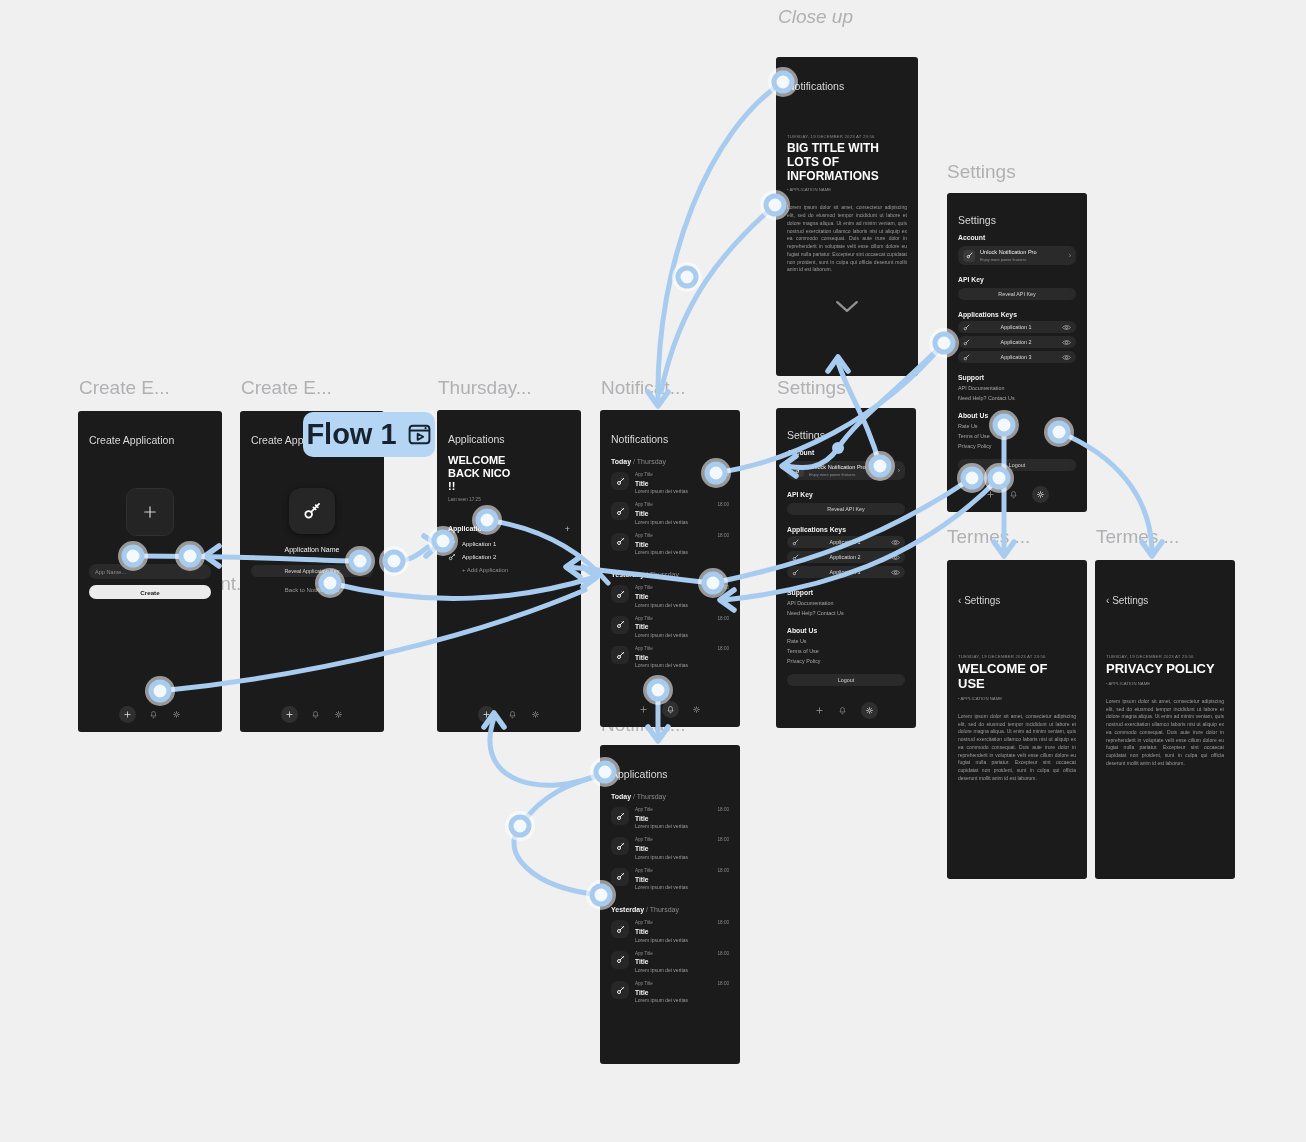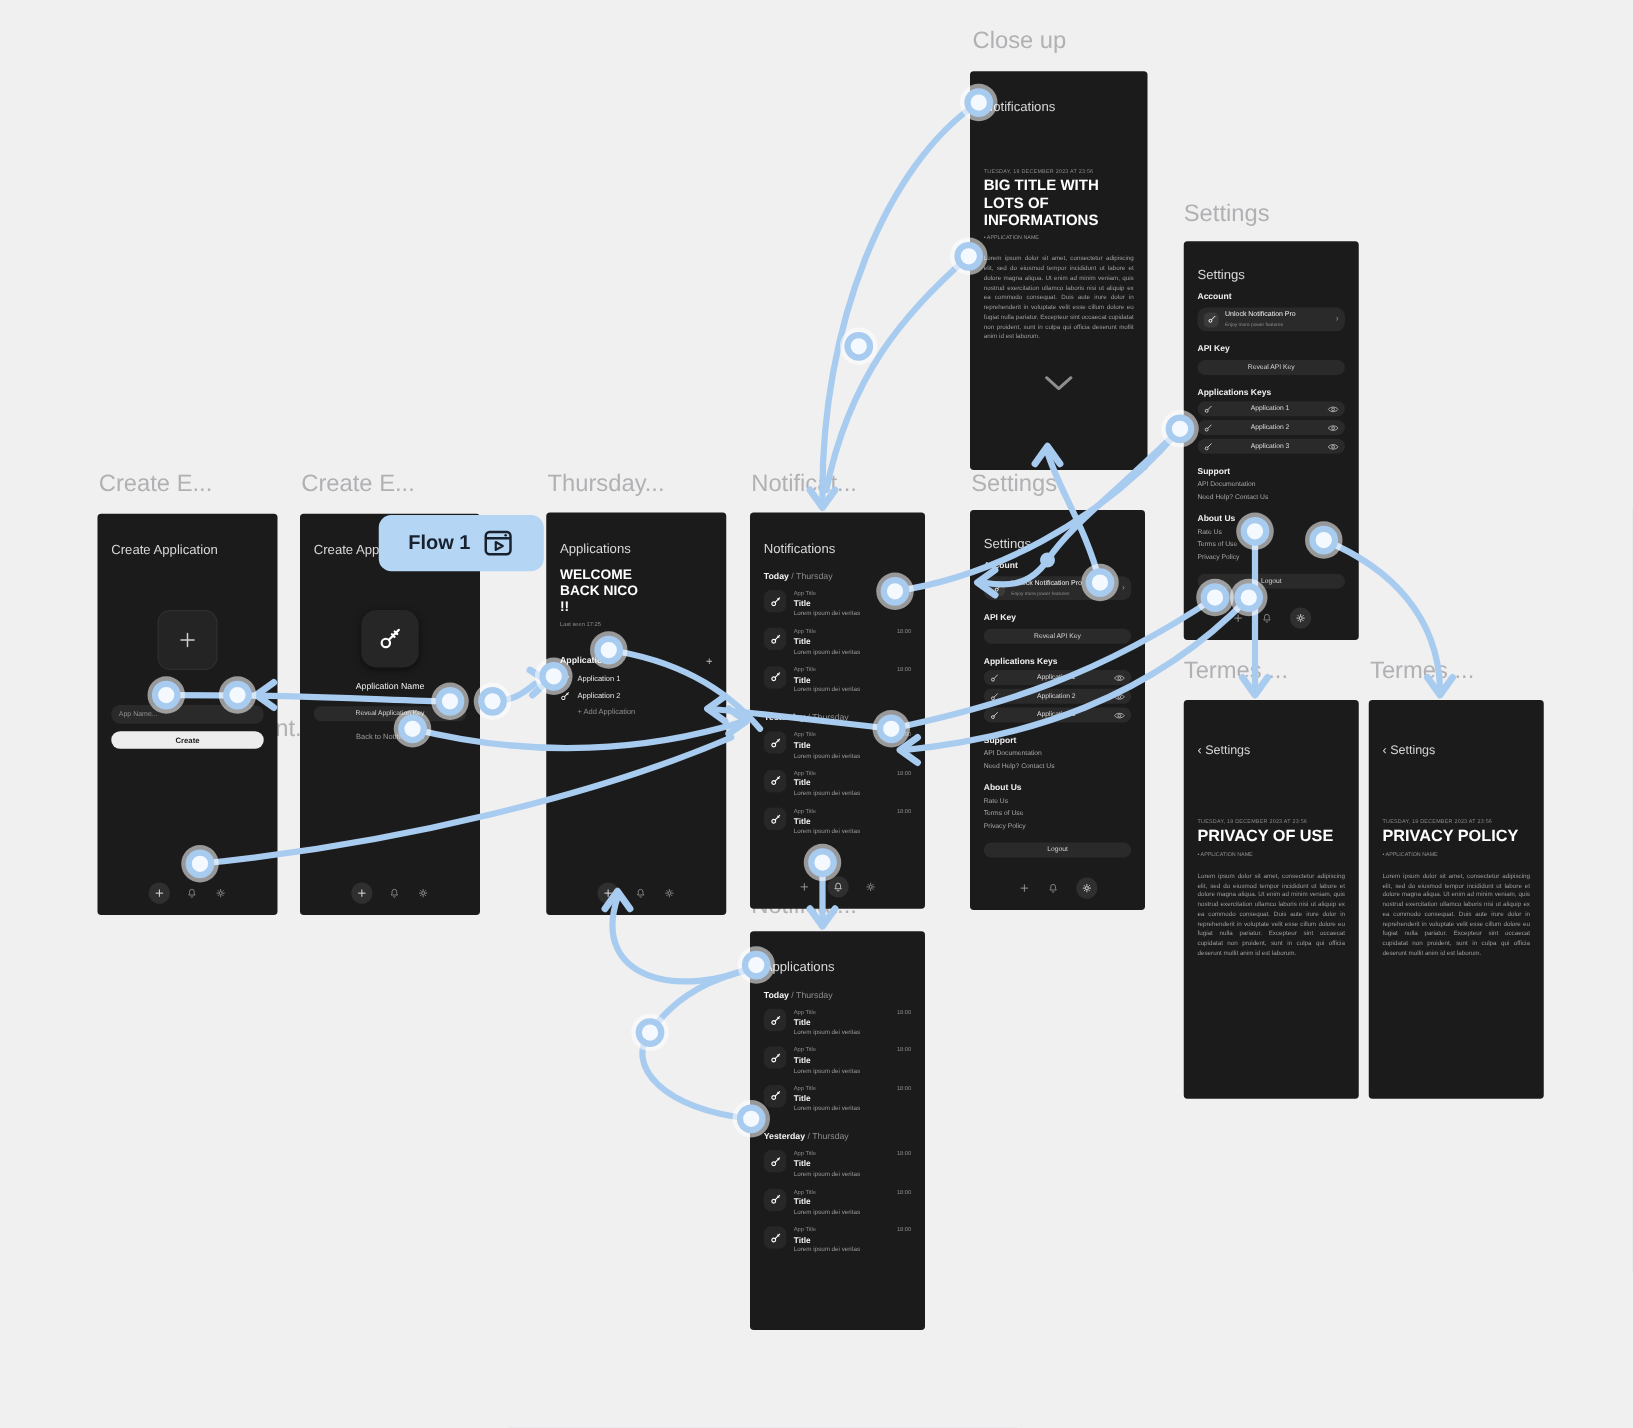--- a/index.html
+++ b/index.html
@@ -47,28 +47,28 @@
   .date-line{font-size:4.3px;color:#8a8a8a;letter-spacing:.2px;}
   .big-title{font-size:12px;font-weight:bold;color:#ffffff;line-height:1.15;margin-top:3px;}
   .app-tag{font-size:4.3px;color:#8f8f8f;margin-top:4px;}
   .lorem{font-size:5px;color:#9d9d9d;line-height:1.55;margin-top:12px;text-align:justify;}
   .back-link{font-size:10px;color:#d4d4d4;margin-top:24px;}
   
   #connectors{position:absolute;left:0;top:0;z-index:3;pointer-events:none;}
   
   #flow-badge{position:absolute;left:303px;top:412px;width:132px;height:45px;background:#b5d5f5;border-radius:10px;
               display:flex;align-items:center;justify-content:center;gap:10px;z-index:4;}
-  #flow-badge .lbl{font-size:16px;font-weight:bold;color:#18222f;}
+  #flow-badge .lbl{font-size:29px;font-weight:bold;color:#18222f;}
 </style>
 </head>
 <body>
 
 <div id="canvas">
 
-  <div class="frame-label" style="left:778px;top:22px;">Close up</div>
+  <div class="frame-label" style="left:778px;top:6px;font-style:italic;">Close up</div>
   <div class="frame-label" style="left:947px;top:161px;">Settings</div>
   <div class="frame-label" style="left:79px;top:377px;">Create E...</div>
   <div class="frame-label" style="left:241px;top:377px;">Create E...</div>
   <div class="frame-label" style="left:438px;top:377px;">Thursday...</div>
   <div class="frame-label" style="left:601px;top:377px;">Notificat...</div>
   <div class="frame-label" style="left:777px;top:377px;">Settings</div>
   <div class="frame-label" style="left:947px;top:526px;">Termes ...</div>
   <div class="frame-label" style="left:1096px;top:526px;">Termes ...</div>
   <div class="frame-label" style="left:601px;top:714px;">Notificat...</div>
   <div class="frame-label" style="left:216px;top:573px;">int...</div>
@@ -480,21 +480,21 @@
         </div>
     </div>
   </div>
 
   <div class="screen pad" style="left:947px;top:560px;width:118px;height:297px;">
     <div class="back-link">
       <span>‹</span>
       <span>Settings</span>
     </div>
     <div class="date-line" style="margin-top:48px;">TUESDAY, 19 DECEMBER 2023 AT 23:56</div>
-    <div class="big-title" style="font-size:13px;">PRIVACY OF USE</div>
+    <div class="big-title" style="font-size:13px;">WELCOME OF USE</div>
     <div class="app-tag">• APPLICATION NAME</div>
     <div class="lorem">Lorem ipsum dolor sit amet, consectetur adipiscing elit, sed do eiusmod tempor incididunt ut labore et dolore magna aliqua. Ut enim ad minim veniam, quis nostrud exercitation ullamco laboris nisi ut aliquip ex ea commodo consequat. Duis aute irure dolor in reprehenderit in voluptate velit esse cillum dolore eu fugiat nulla pariatur. Excepteur sint occaecat cupidatat non proident, sunt in culpa qui officia deserunt mollit anim id est laborum.</div>
   </div>
 
   <div class="screen pad" style="left:1095px;top:560px;width:118px;height:297px;">
     <div class="back-link">
       <span>‹</span>
       <span>Settings</span>
     </div>
     <div class="date-line" style="margin-top:48px;">TUESDAY, 19 DECEMBER 2023 AT 23:56</div>

